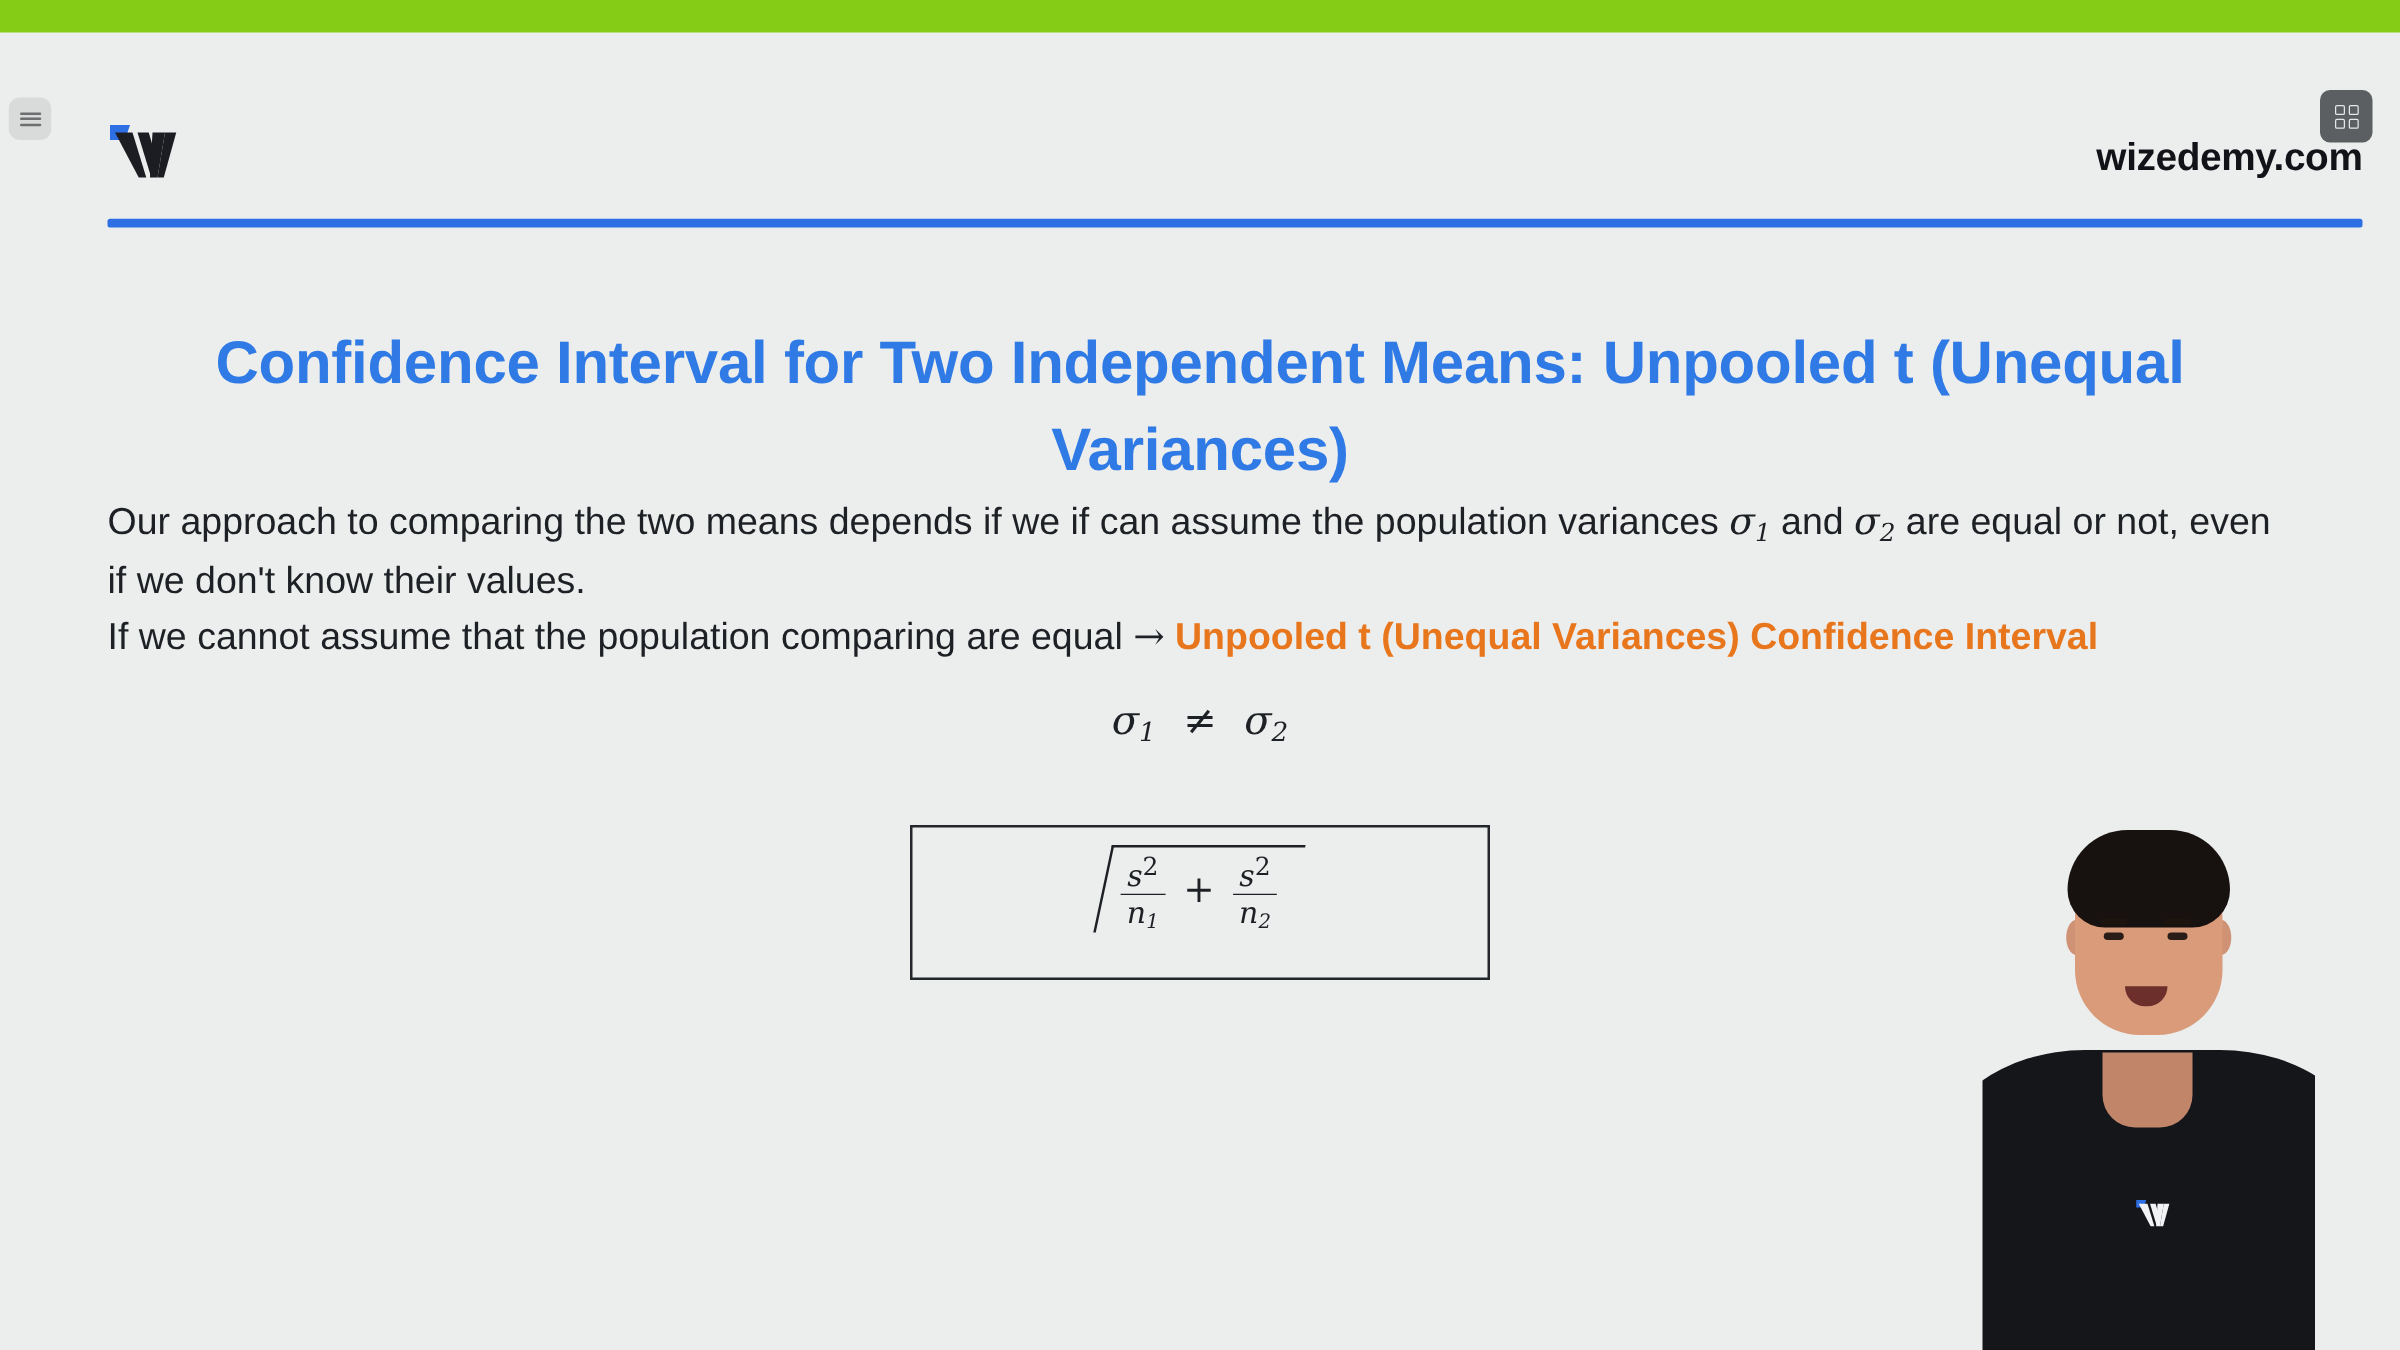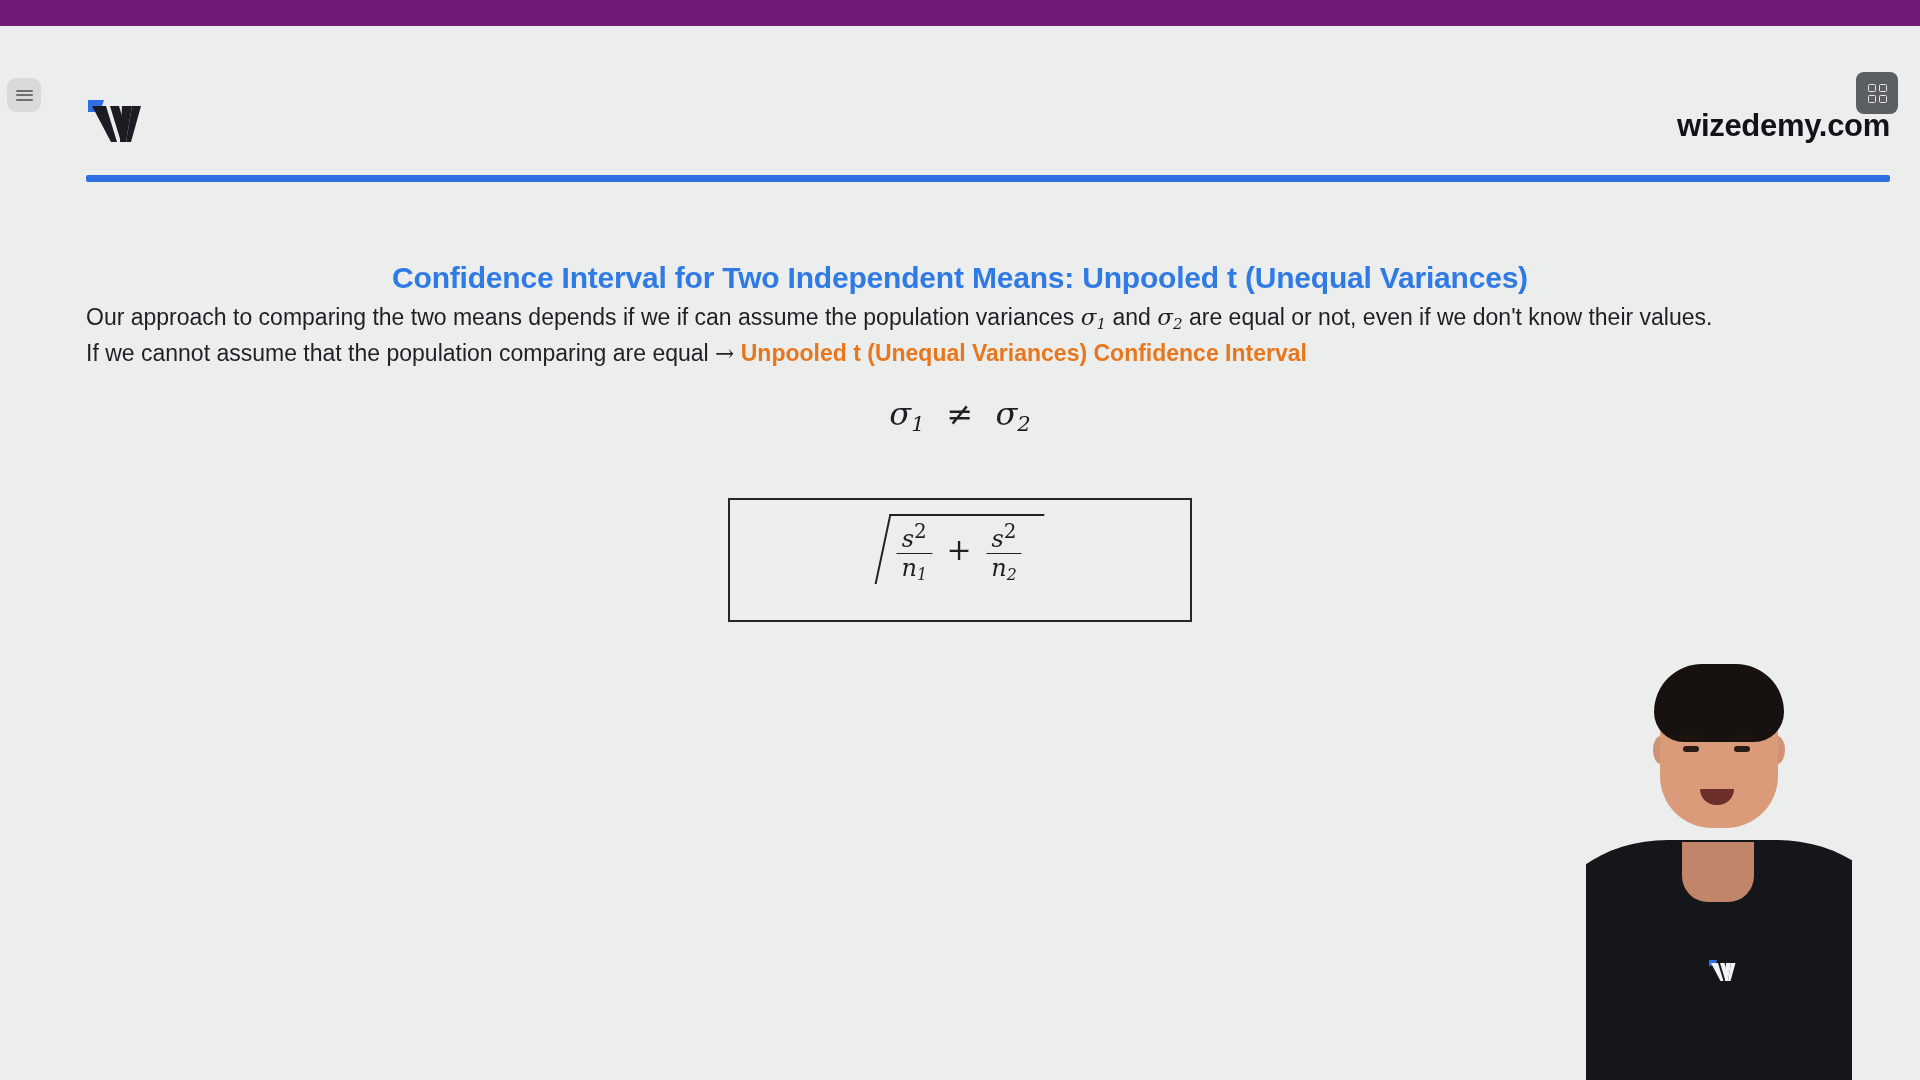--- a/index.html
+++ b/index.html
@@ -10,21 +10,21 @@
     height: 1080px;
     overflow: hidden;
   }
   body {
     font-family: "Liberation Sans", sans-serif;
   }
   .stage {
     position: relative;
     width: 1920px;
     height: 1080px;
-    background: #701a75;
+    background: #84cc16;
   }
   .slide {
     position: absolute;
     left: 0;
     top: 26px;
     width: 1920px;
     height: 1054px;
     background: #eceded;
     overflow: hidden;
   }
@@ -115,31 +115,31 @@
 
   
   .content {
     position: absolute;
     left: 86px;
     right: 86px;
     top: 230px;
   }
   h1.title {
     margin: 0;
-    font-size: 30px;
+    font-size: 48px;
     line-height: 1.45;
     font-weight: bold;
     color: #2f7ae5;
     text-align: center;
     letter-spacing: -0.2px;
     padding: 0 40px;
   }
   p.para {
     margin: 0;
-    font-size: 23px;
+    font-size: 30px;
     line-height: 1.52;
     color: #1d2024;
     font-weight: 400;
   }
   .p1 { margin-top: 74px; }
   .p2 { margin-top: 55px; }
   .em { }
   .orange { color: #e8761c; font-weight: 700; }
   .sym {
     font-family: "DejaVu Serif", serif;

